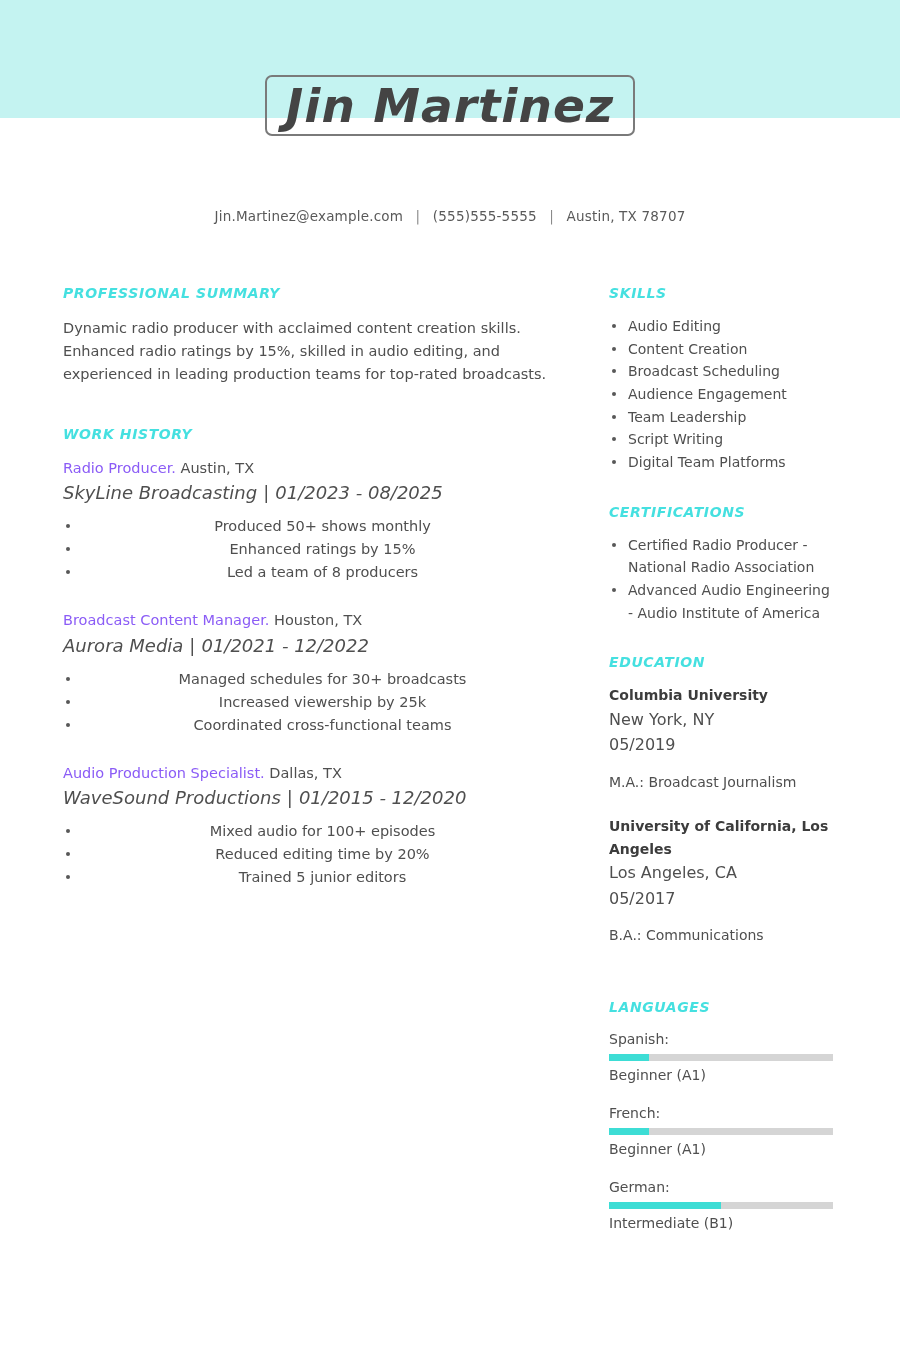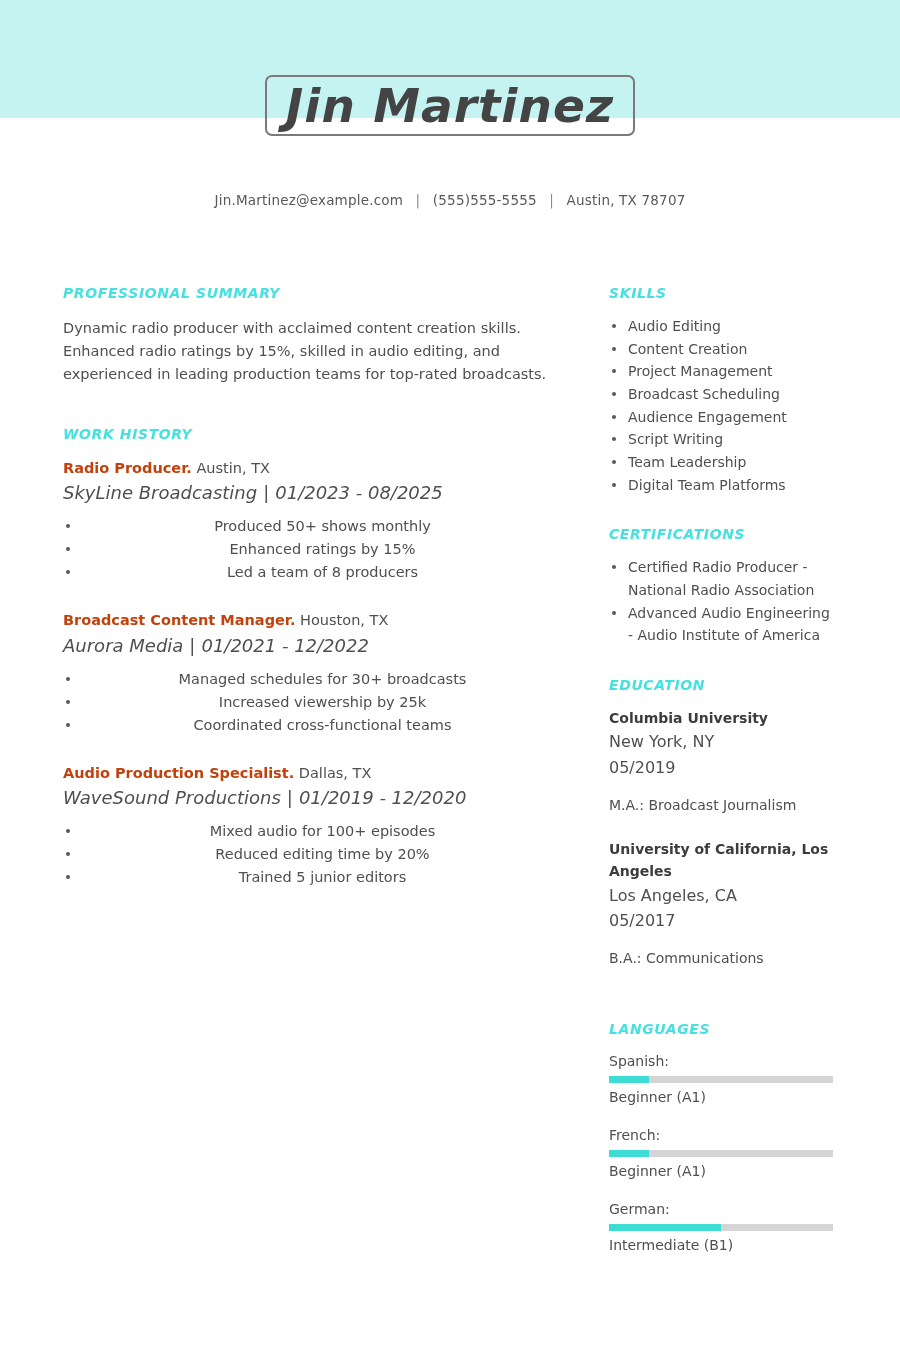--- a/index.html
+++ b/index.html
@@ -43,21 +43,21 @@
     font-family: "DejaVu Sans", sans-serif;
     font-size: 47px;
     font-weight: bold;
     font-style: italic;
     color: #444444;
     letter-spacing: 1px;
     white-space: nowrap;
   }
   .contact-line {
     position: absolute;
-    top: 192px;
+    top: 208px;
     left: 0;
     width: 900px;
     text-align: center;
     font-size: 13.5px;
     color: #595959;
     letter-spacing: 0.2px;
   }
   .contact-sep {
     padding: 0 8px;
     color: #8a8a8a;
@@ -115,22 +115,22 @@
   }
   .job:last-child {
     margin-bottom: 0;
   }
   .job-line1 {
     font-size: 14.5px;
     line-height: 1.5;
     color: #4f4f4f;
   }
   .job-title {
-    font-weight: bold;
-    color: #c2410c;
+    font-weight: normal;
+    color: #8b5cf6;
   }
   .job-line2 {
     font-size: 18px;
     font-style: italic;
     line-height: 1.5;
     color: #4f4f4f;
     margin-bottom: 9px;
   }
   .job-sep {
     padding: 0 6px;
@@ -281,44 +281,43 @@
             <div class="job-line1"><span class="job-title">Broadcast Content Manager.</span><span> Houston, TX</span></div>
             <div class="job-line2"><span>Aurora Media</span><span class="job-sep">|</span><span>01/2021 - 12/2022</span></div>
             <ul class="bullets">
               <li>Managed schedules for 30+ broadcasts</li>
               <li>Increased viewership by 25k</li>
               <li>Coordinated cross-functional teams</li>
             </ul>
           </div>
           <div class="job">
             <div class="job-line1"><span class="job-title">Audio Production Specialist.</span><span> Dallas, TX</span></div>
-            <div class="job-line2"><span>WaveSound Productions</span><span class="job-sep">|</span><span>01/2019 - 12/2020</span></div>
+            <div class="job-line2"><span>WaveSound Productions</span><span class="job-sep">|</span><span>01/2015 - 12/2020</span></div>
             <ul class="bullets">
               <li>Mixed audio for 100+ episodes</li>
               <li>Reduced editing time by 20%</li>
               <li>Trained 5 junior editors</li>
             </ul>
           </div>
         </div>
     </div>
 
   </div>
 
   <div class="col-right">
 
     <div>
       <div class="section-heading">SKILLS</div>
       <ul class="side-list" id="skills-list">
           <li>Audio Editing</li>
           <li>Content Creation</li>
-          <li>Project Management</li>
           <li>Broadcast Scheduling</li>
           <li>Audience Engagement</li>
+          <li>Team Leadership</li>
           <li>Script Writing</li>
-          <li>Team Leadership</li>
           <li>Digital Team Platforms</li>
         </ul>
     </div>
 
     <div class="block-gap-sm"></div>
 
     <div>
       <div class="section-heading">CERTIFICATIONS</div>
       <ul class="side-list" id="certifications-list">
           <li>Certified Radio Producer - National Radio Association</li>

